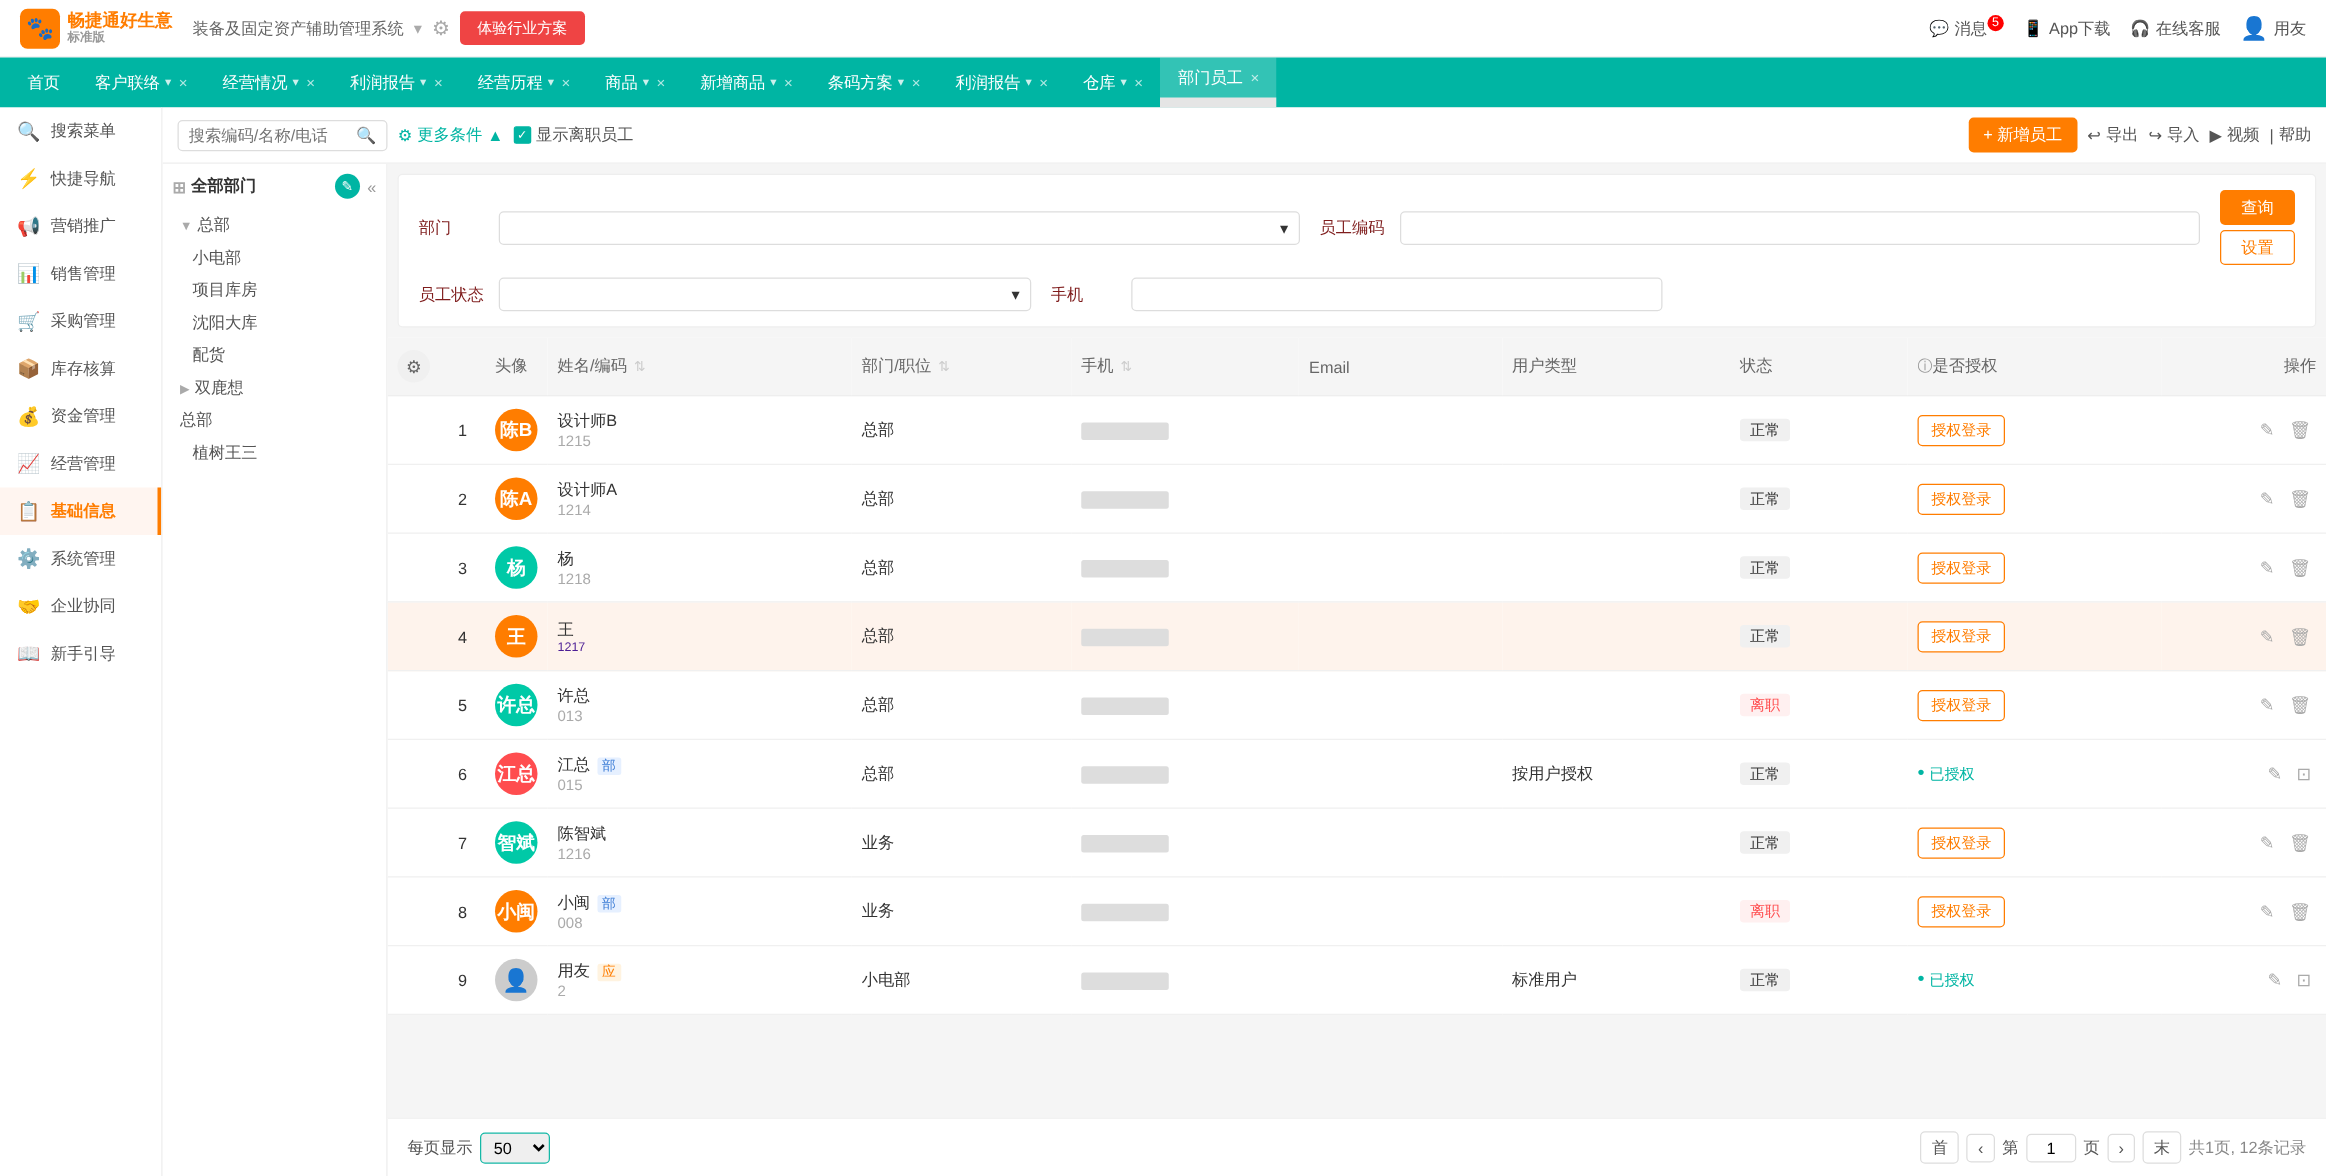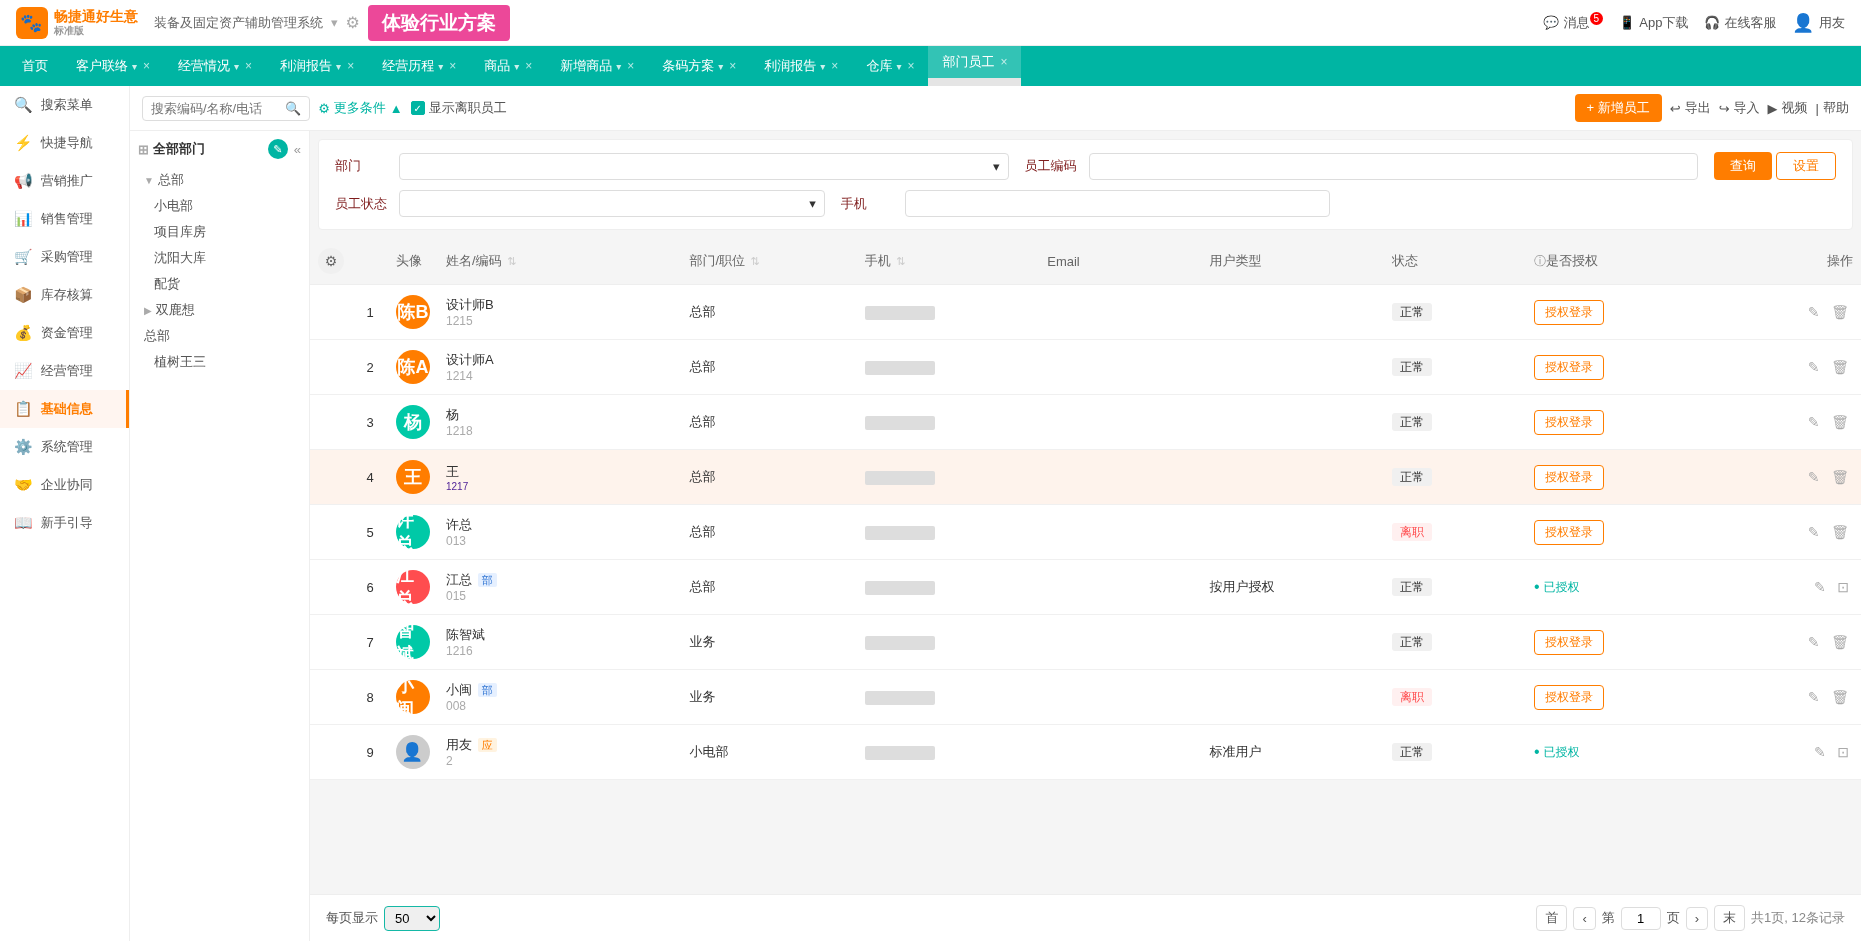--- a/index.html
+++ b/index.html
@@ -7,21 +7,21 @@
 
     
     .top-bar { display: flex; align-items: center; background: #fff; height: 46px; padding: 0 16px; border-bottom: 1px solid #eee; justify-content: space-between; }
     .top-bar-left { display: flex; align-items: center; gap: 8px; }
     .logo-area { display: flex; align-items: center; gap: 6px; color: #ff7d00; font-weight: bold; font-size: 14px; }
     .logo-icon { width: 32px; height: 32px; background: #ff7d00; border-radius: 6px; display: flex; align-items: center; justify-content: center; color: #fff; font-size: 18px; }
     .logo-text { line-height: 1.2; }
     .logo-text .main { font-size: 14px; color: #ff7d00; font-weight: bold; }
     .logo-text .sub { font-size: 10px; color: #999; }
     .top-bar-right { display: flex; align-items: center; gap: 16px; font-size: 13px; color: #555; }
-    .trial-btn { background: #ec4899; color: #fff; border: none; border-radius: 4px; padding: 5px 14px; cursor: pointer; font-size: 19px; font-weight: bold; }
+    .trial-btn { background: #ef4444; color: #fff; border: none; border-radius: 4px; padding: 5px 14px; cursor: pointer; font-size: 12px; }
     .top-icon-btn { display: flex; align-items: center; gap: 4px; cursor: pointer; color: #555; }
     .badge { background: red; color: #fff; border-radius: 8px; font-size: 10px; padding: 1px 4px; margin-left: -4px; margin-top: -8px; }
 
     
     .nav-tabs { background: #00b5a3; display: flex; align-items: stretch; height: 40px; padding: 0 8px; }
     .nav-tab { display: flex; align-items: center; padding: 0 14px; color: #fff; cursor: pointer; font-size: 13px; white-space: nowrap; position: relative; gap: 4px; }
     .nav-tab.active { background: rgba(255,255,255,0.2); border-bottom: 8px solid #e5e5e5; }
     .nav-tab .close-x { font-size: 12px; opacity: 0.7; margin-left: 2px; }
     .nav-tab .drop-arrow { font-size: 10px; opacity: 0.8; }
 
@@ -62,33 +62,33 @@
     .dept-node .triangle { font-size: 10px; margin-right: 4px; color: #aaa; }
 
     
     .filter-form { background: #fff; border: 1px solid #eee; margin: 8px; border-radius: 4px; padding: 12px 16px; }
     .filter-row { display: flex; align-items: center; gap: 16px; margin-bottom: 10px; }
     .filter-row:last-child { margin-bottom: 0; }
     .filter-field { display: flex; align-items: center; gap: 8px; flex: 1; }
     .filter-label { color: #7f1d1d; font-size: 13px; white-space: nowrap; min-width: 56px; }
     .filter-select { flex: 1; border: 1px solid #ddd; border-radius: 4px; padding: 5px 8px; font-size: 13px; display: flex; align-items: center; justify-content: space-between; cursor: pointer; background: #fff; }
     .filter-input { flex: 1; border: 1px solid #ddd; border-radius: 4px; padding: 5px 8px; font-size: 13px; outline: none; }
-    .filter-actions { display: flex; flex-direction: row; gap: 4px; }
+    .filter-actions { display: flex; flex-direction: column; gap: 4px; }
     .query-btn { background: #ff7d00; color: #fff; border: none; border-radius: 4px; padding: 5px 16px; cursor: pointer; font-size: 13px; }
     .reset-btn { background: #fff; color: #ff7d00; border: 1px solid #ff7d00; border-radius: 4px; padding: 4px 16px; cursor: pointer; font-size: 13px; }
 
     
     .table-area { flex: 1; overflow: hidden; display: flex; flex-direction: column; }
     .table-wrapper { flex: 1; overflow-y: auto; }
     table { width: 100%; border-collapse: collapse; background: #fff; font-size: 13px; }
     thead tr { background: #f5f5f5; }
     th { padding: 10px 8px; text-align: left; font-weight: normal; color: #666; border-bottom: 1px solid #eee; white-space: nowrap; }
     td { padding: 10px 8px; border-bottom: 1px solid #f0f0f0; color: #333; vertical-align: middle; }
     tr.highlighted td { background: #fef3ec; }
-    .avatar-circle { width: 34px; height: 34px; border-radius: 50%; display: flex; align-items: center; justify-content: center; color: #fff; font-size: 18px; font-weight: bold; flex-shrink: 0; }
+    .avatar-circle { width: 34px; height: 34px; border-radius: 50%; display: flex; align-items: center; justify-content: center; color: #fff; font-size: 15px; font-weight: bold; flex-shrink: 0; }
     .avatar-gray { background: #ccc; }
     .tag-blue { background: #e6f0ff; color: #3a7bd5; border-radius: 2px; font-size: 11px; padding: 1px 4px; margin-left: 2px; }
     .tag-orange { background: #fff3e0; color: #ff7d00; border-radius: 2px; font-size: 11px; padding: 1px 4px; margin-left: 2px; }
     .status-normal { color: #333; background: #f0f0f0; border-radius: 3px; padding: 2px 8px; font-size: 12px; }
     .status-resigned { color: #ff4d4f; background: #fff0f0; border-radius: 3px; padding: 2px 8px; font-size: 12px; }
     .auth-btn { background: #fff; color: #ff7d00; border: 1px solid #ff7d00; border-radius: 4px; padding: 3px 10px; cursor: pointer; font-size: 12px; }
     .authorized { color: #00b5a3; font-size: 12px; display: flex; align-items: center; gap: 4px; }
     .authorized::before { content: "•"; color: #00b5a3; font-size: 16px; }
     .op-btn { background: none; border: none; cursor: pointer; color: #aaa; font-size: 14px; padding: 2px 4px; }
     .phone-blur { background: #ddd; border-radius: 2px; display: inline-block; width: 70px; height: 14px; vertical-align: middle; }

